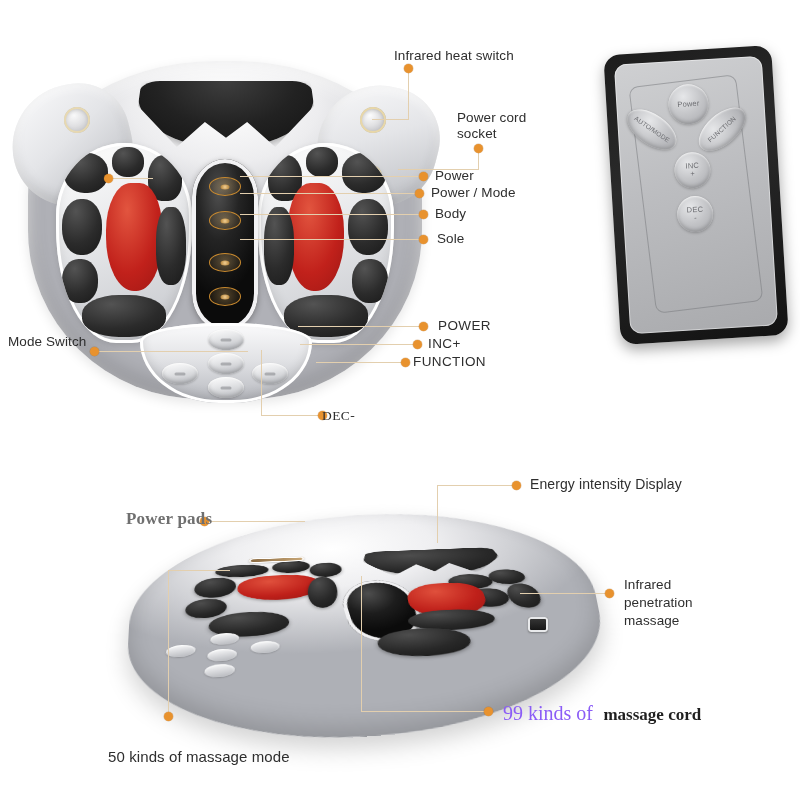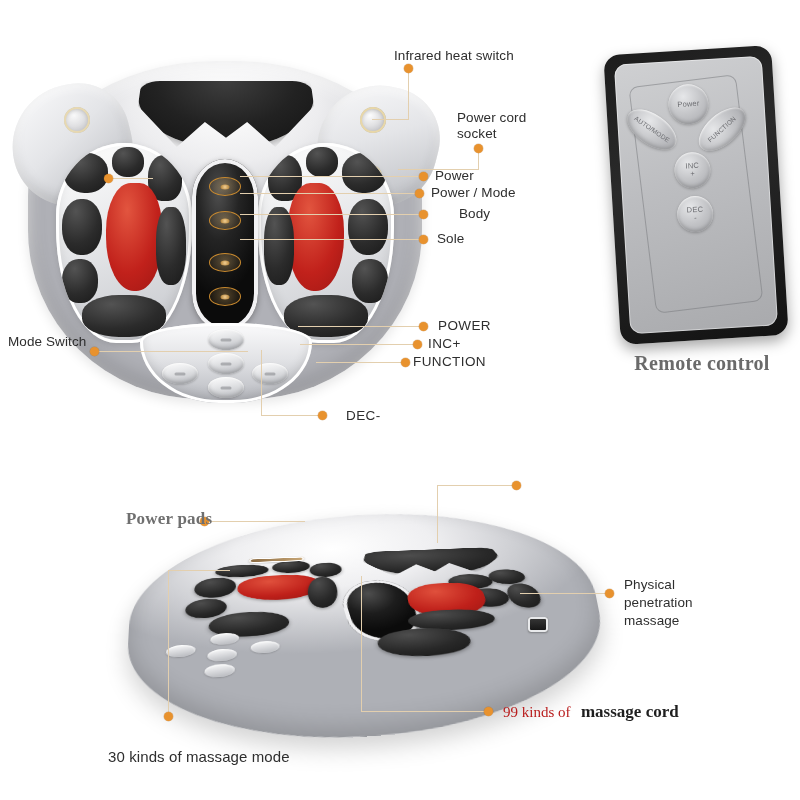--- a/index.html
+++ b/index.html
@@ -275,21 +275,21 @@
   <div class="lead h" style="left:240px;top:176px;width:182px;"></div>
   <div class="dot" style="left:419px;top:172px;"></div>
   <div class="callout" style="left:435px;top:168px;">Power</div>
 
   <div class="lead h" style="left:240px;top:193px;width:178px;"></div>
   <div class="dot" style="left:415px;top:189px;"></div>
   <div class="callout" style="left:431px;top:185px;">Power / Mode</div>
 
   <div class="lead h" style="left:240px;top:214px;width:182px;"></div>
   <div class="dot" style="left:419px;top:210px;"></div>
-  <div class="callout" style="left:459px;top:206px;text-align:right;">Body</div>
+  <div class="callout" style="left:435px;top:206px;text-align:right;">Body</div>
 
   <div class="lead h" style="left:240px;top:239px;width:182px;"></div>
   <div class="dot" style="left:419px;top:235px;"></div>
   <div class="callout" style="left:437px;top:231px;">Sole</div>
 
   <div class="lead h" style="left:298px;top:326px;width:124px;"></div>
   <div class="dot" style="left:419px;top:322px;"></div>
   <div class="callout caps" style="left:438px;top:318px;">POWER</div>
 
   <div class="lead h" style="left:300px;top:344px;width:116px;"></div>
@@ -300,41 +300,40 @@
   <div class="dot" style="left:401px;top:358px;"></div>
   <div class="callout caps" style="left:413px;top:354px;">FUNCTION</div>
 
   <div class="lead h" style="left:98px;top:351px;width:150px;"></div>
   <div class="dot" style="left:90px;top:347px;"></div>
   <div class="callout" style="left:8px;top:334px;">Mode Switch</div>
 
   <div class="lead v" style="left:261px;top:350px;height:66px;"></div>
   <div class="lead h" style="left:261px;top:415px;width:61px;"></div>
   <div class="dot" style="left:318px;top:411px;"></div>
-  <div class="callout caps" style="left:346px;top:408px;">DEC-</div>
+  <div class="callout caps" style="left:322px;top:408px;font-family:Liberation Serif, serif;">DEC-</div>
 
   <div class="abs" id="remote">
     <div class="body"></div>
     <div class="face">
       <div class="inner"></div>
 
       <div class="rbtn" style="left:52px;top:24px;width:40px;height:40px;">Power</div>
 
       <div class="rbtn" style="left:6px;top:52px;width:56px;height:30px;border-radius:50%;transform:rotate(38deg);font-size:6.5px;">AUTO/MODE</div>
 
       <div class="rbtn" style="left:76px;top:56px;width:56px;height:30px;border-radius:50%;transform:rotate(-38deg);font-size:6.5px;">FUNCTION</div>
 
       <div class="rbtn" style="left:54px;top:92px;width:36px;height:36px;white-space:pre-line;">INC
 +</div>
 
       <div class="rbtn" style="left:54px;top:136px;width:36px;height:36px;white-space:pre-line;">DEC
 -</div>
     </div>
   </div>
-  <div id="remote-caption">Remote control</div>
 
   <div class="abs" id="device-bottom">
     <div class="shell"></div>
 
     <div class="socket-port" style="right:52px;top:142px;"></div>
 
     <div class="topface">
 
       <div class="bp blk" style="left:210px;top:2px;width:150px;height:48px;border-radius:24px 24px 48% 48% / 10px 10px 82% 82%;clip-path:polygon(3% 0%,97% 0%,100% 40%,80% 100%,62% 58%,50% 88%,38% 58%,20% 100%,0% 40%);"></div>
 
@@ -364,37 +363,38 @@
       <div class="bbtn" style="left:22px;top:144px;"></div>
       <div class="bbtn" style="left:60px;top:152px;"></div>
       <div class="bbtn" style="left:98px;top:144px;"></div>
       <div class="bbtn" style="left:60px;top:172px;"></div>
     </div>
   </div>
 
   <div class="lead v" style="left:437px;top:485px;height:58px;"></div>
   <div class="lead h" style="left:437px;top:485px;width:77px;"></div>
   <div class="dot" style="left:512px;top:481px;"></div>
+  <div class="callout" style="left:530px;top:476px;font-size:14px;">Energy intensity Display</div>
 
   <div class="lead h" style="left:208px;top:521px;width:97px;"></div>
   <div class="dot" style="left:200px;top:517px;"></div>
   <div class="callout serif" style="left:126px;top:509px;">Power pads</div>
 
   <div class="lead h" style="left:520px;top:593px;width:88px;"></div>
   <div class="dot" style="left:605px;top:589px;"></div>
-  <div class="callout" style="left:624px;top:576px;line-height:1.35;">Physical
+  <div class="callout" style="left:624px;top:576px;line-height:1.35;">Infrared
 penetration
 massage</div>
 
   <div class="lead v" style="left:361px;top:576px;height:136px;"></div>
   <div class="lead h" style="left:361px;top:711px;width:126px;"></div>
   <div class="dot" style="left:484px;top:707px;"></div>
   <div class="abs" style="left:503px;top:702px;white-space:nowrap;">
-    <span style="font-family:'Liberation Serif',serif;font-size:15px;color:#b91c1c;">99 kinds of</span>
+    <span style="font-family:'Liberation Serif',serif;font-size:20px;color:#8b5cf6;">99 kinds of</span>
     <span style="font-family:'Liberation Serif',serif;font-size:17px;font-weight:bold;color:#1f1f1f;margin-left:6px;">massage cord</span>
   </div>
 
   <div class="lead v" style="left:168px;top:570px;height:146px;"></div>
   <div class="lead h" style="left:168px;top:570px;width:62px;"></div>
   <div class="dot" style="left:164px;top:712px;"></div>
-  <div class="callout" style="left:108px;top:748px;font-size:15px;">30 kinds of massage mode</div>
+  <div class="callout" style="left:108px;top:748px;font-size:15px;">50 kinds of massage mode</div>
 
 </div>
 
 </body></html>

